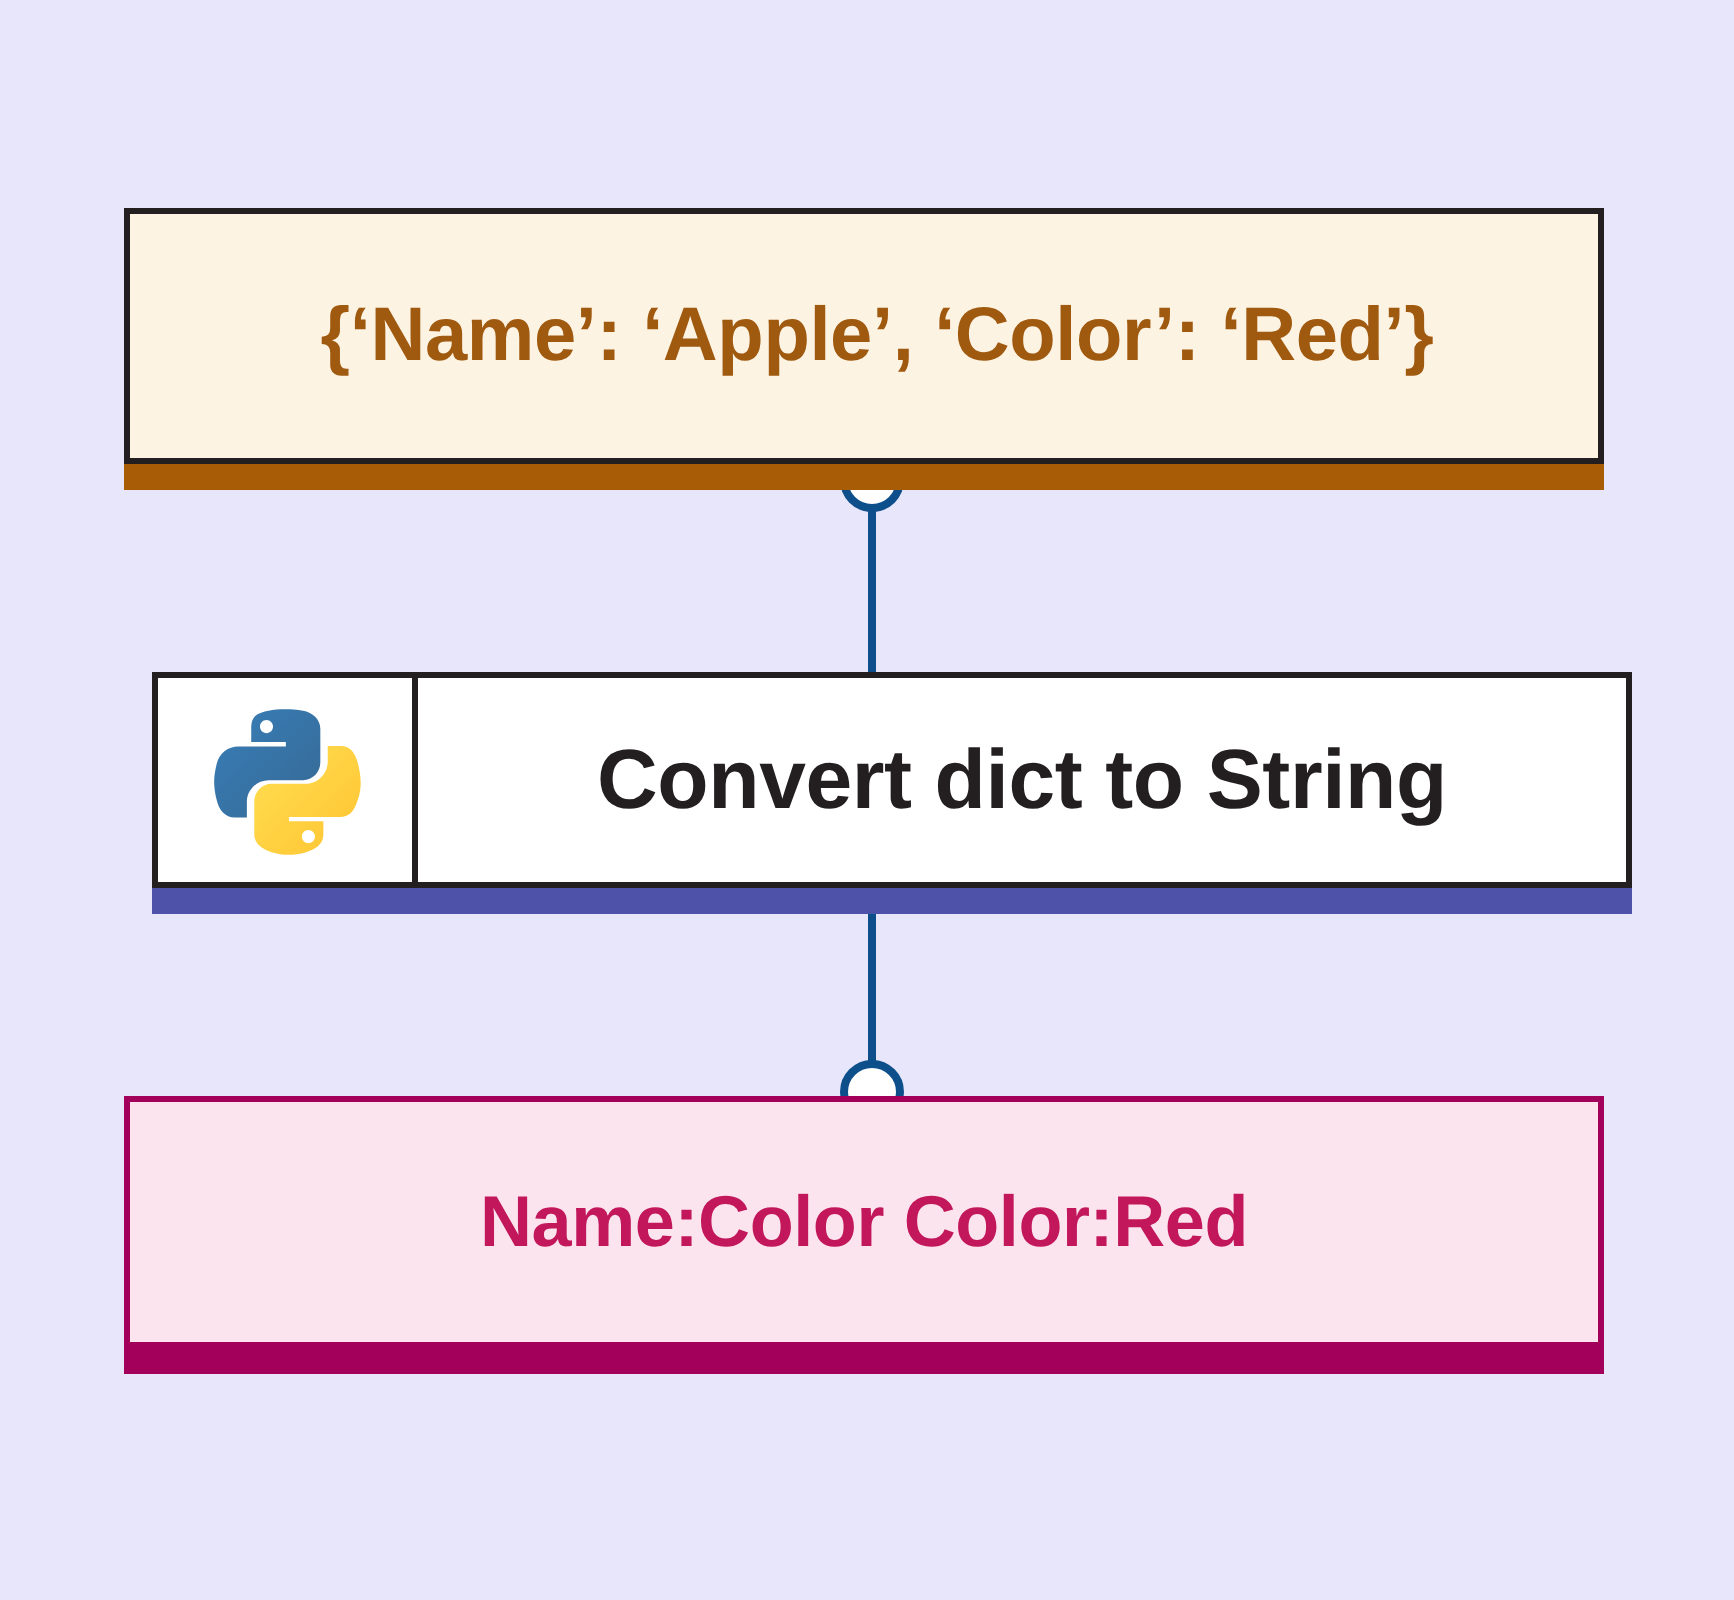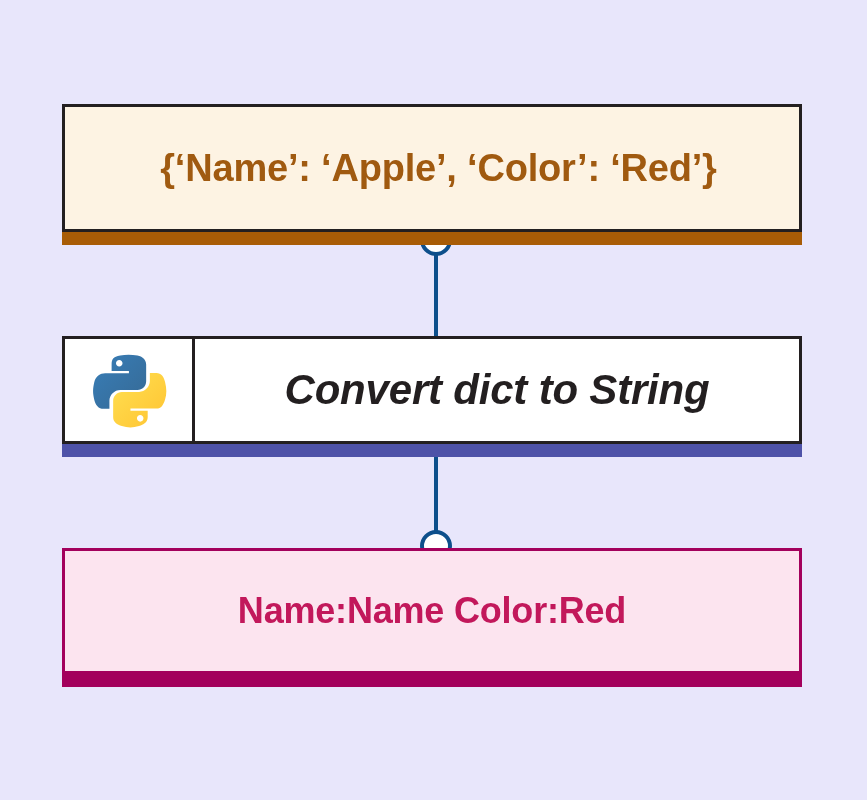--- a/index.html
+++ b/index.html
@@ -74,24 +74,23 @@
     font-size: 38px;
     font-weight: 700;
     padding-left: 13px;
   }
   #node-input .node-bar {
     background: #a85c06;
   }
 
   
   #node-op {
-    left: 62px;
+    left: 76px;
     top: 336px;
     width: 740px;
-    font-style: italic;
   }
   #node-op .node-body {
     height: 108px;
     background: #ffffff;
   }
   #node-op .node-icon-cell {
     width: 127px;
     border-right: 3px solid #231f20;
     display: flex;
     align-items: center;
@@ -177,18 +176,18 @@
         </span>
       </div>
 
       <div class="node-label">Convert dict to String</div>
     </div>
     <div class="node-bar"></div>
   </div>
 
   <div class="node" id="node-output">
     <div class="node-body">
-      <div class="node-label">Name:Name Color:Red</div>
+      <div class="node-label">Name:Color Color:Red</div>
     </div>
     <div class="node-bar"></div>
   </div>
 
 </div>
 
 </body></html>

